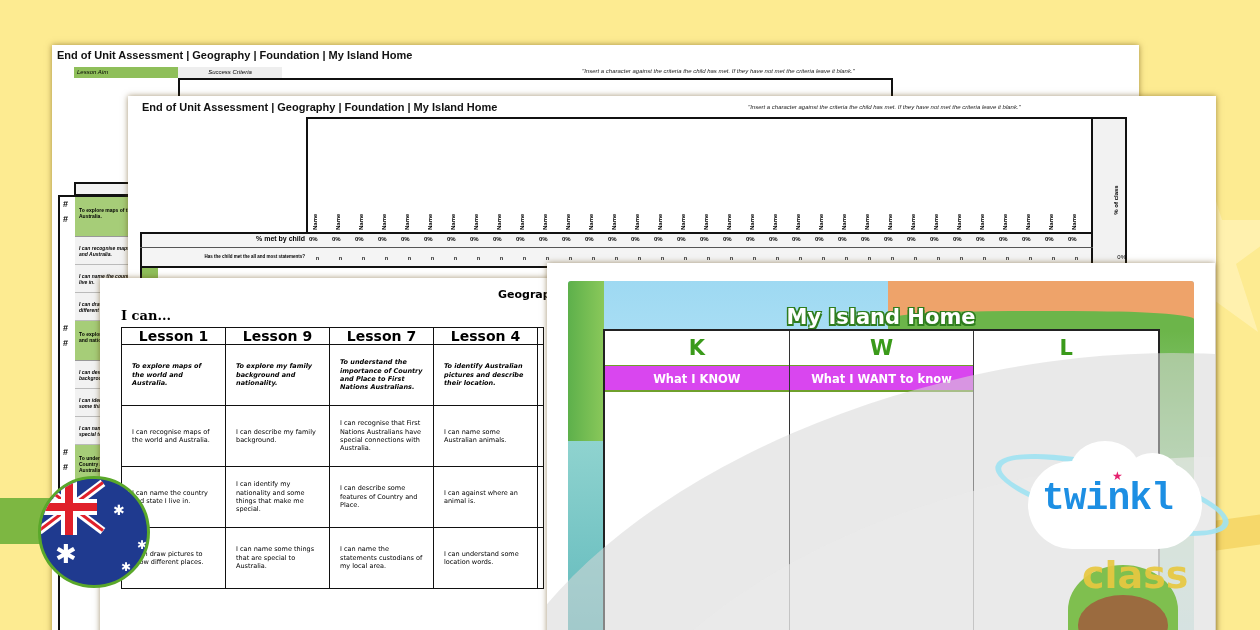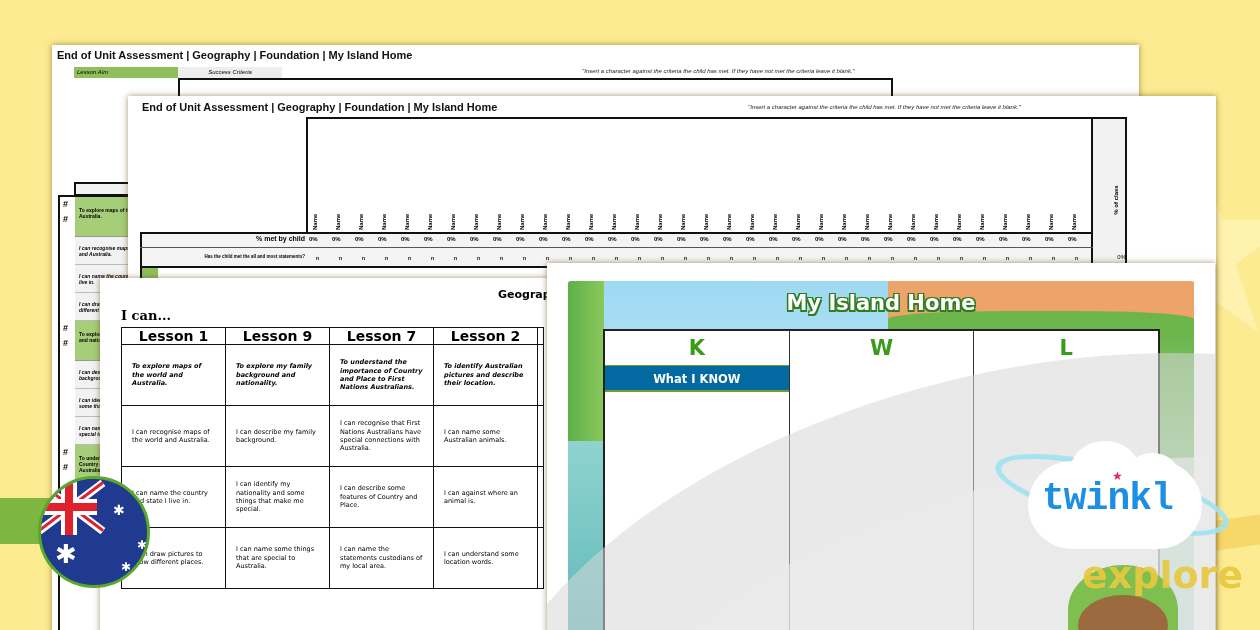--- a/index.html
+++ b/index.html
@@ -72,27 +72,27 @@
 
   
   #sheet4 { left: 547px; top: 263px; width: 668px; height: 380px; background: #fff; }
   .kwl-art { position: absolute; left: 21px; top: 18px; width: 626px; height: 360px; overflow: hidden;
     background: linear-gradient(180deg,#9ed9f2 0%,#b9e6f7 40%, #6fc28e 60%, #8fd3cf 75%, #7bcfd2 100%); border-radius: 3px; }
   .cliff { position: absolute; left: 320px; top: 0; width: 306px; height: 45px; background: #eea36a; border-bottom: 2px solid #6a3a1a; }
   .cliff::after { content: ""; position: absolute; left: 0; top: 30px; width: 306px; height: 20px; background: #6cb54a; border-radius: 40% 40% 0 0; }
   .tree-left { position: absolute; left: 0; top: 0; width: 36px; height: 360px; background: linear-gradient(90deg,#5db04b,#8ac85a); }
   .tree-left::after { content: ""; position: absolute; left: 0; top: 160px; width: 36px; height: 200px; background: linear-gradient(180deg,#8fd3cf,#5fb8bb); }
   .tree-right { position: absolute; right: 0; top: 50px; width: 36px; height: 310px; background: linear-gradient(180deg,#6cb54a,#9dd59a 50%,#8fd3cf); }
-  .kwl-title { position: absolute; left: 0; top: 10px; width: 626px; text-align: center; font-size: 21px; font-weight: bold; color: #fff;
+  .kwl-title { position: absolute; left: 0; top: 24px; width: 626px; text-align: center; font-size: 21px; font-weight: bold; color: #fff;
     font-family: "DejaVu Sans", sans-serif; text-shadow: -1.5px -1.5px 0 #2f7d1e, 1.5px -1.5px 0 #2f7d1e, -1.5px 1.5px 0 #2f7d1e, 1.5px 1.5px 0 #2f7d1e, 0 2px 0 #2f7d1e; }
   .kwl-table { position: absolute; left: 35px; top: 48px; width: 557px; height: 320px; background: #fff; border: 2px solid #222; display: flex; }
   .kwl-col { flex: 1; border-right: 1.5px solid #333; position: relative; }
   .kwl-col:last-child { border-right: none; }
   .kwl-letter { height: 34px; text-align: center; font-size: 21px; font-weight: bold; color: #3a9a1a; line-height: 34px; font-family: "DejaVu Sans", sans-serif; }
-  .kwl-sub { height: 27px; background: #0369a1; color: #fff; text-align: center; font-size: 11.5px; font-weight: bold; line-height: 27px; font-family: "DejaVu Sans", sans-serif; border-top: 1px solid #6fa02c; border-bottom: 2px solid #6fa02c; }
+  .kwl-sub { height: 27px; background: #d946ef; color: #fff; text-align: center; font-size: 11.5px; font-weight: bold; line-height: 27px; font-family: "DejaVu Sans", sans-serif; border-top: 1px solid #6fa02c; border-bottom: 2px solid #6fa02c; }
   .swoosh { position: absolute; left: -80px; top: 110px; width: 1100px; height: 600px; border-radius: 50%; background: rgba(215,215,215,.55); transform: rotate(-14deg); }
   .swoosh2 { position: absolute; left: 40px; top: 200px; width: 1100px; height: 600px; border-radius: 50%; background: rgba(235,235,235,.6); transform: rotate(-8deg); }
 
   
   .green-bar { position: absolute; left: 0; top: 498px; width: 62px; height: 46px; background: #7db742; }
   .flag { position: absolute; left: 38px; top: 476px; width: 112px; height: 112px; border-radius: 50%; background: #1f3a8f; border: 3px solid #5aa82a; overflow: hidden; }
   .flag .uj { position: absolute; left: 0; top: 0; width: 56px; height: 56px; background: #1f3a8f; }
   .flag .uj .x1, .flag .uj .x2 { position: absolute; left: -10px; top: 24px; width: 80px; height: 8px; background: #fff; }
   .flag .uj .x1 { transform: rotate(37deg); } .flag .uj .x2 { transform: rotate(-37deg); }
   .flag .uj .x1r, .flag .uj .x2r { position: absolute; left: -10px; top: 26px; width: 80px; height: 3px; background: #e0202a; }
@@ -339,21 +339,21 @@
 
 <div class="sheet" id="sheet3">
   <div class="subject">Geography</div>
   <div class="ican">I can...</div>
   <table class="ican-tbl">
     <tbody>
         <tr>
       <th>Lesson 1</th>
       <th>Lesson 9</th>
       <th>Lesson 7</th>
-      <th>Lesson 2</th>
+      <th>Lesson 4</th>
       <th class="stub"></th>
     </tr>
     <tr class="aim">
       <td>To explore maps of the world and Australia.</td>
       <td>To explore my family background and nationality.</td>
       <td>To understand the importance of Country and Place to First Nations Australians.</td>
       <td>To identify Australian pictures and describe their location.</td>
       <td class="stub"></td>
     </tr>
     <tr class="st">
@@ -388,20 +388,21 @@
     <div class="tree-left"></div>
     <div class="tree-right"></div>
     <div class="kwl-title">My Island Home</div>
     <div class="kwl-table">
       <div class="kwl-col">
         <div class="kwl-letter">K</div>
         <div class="kwl-sub">What I KNOW</div>
       </div>
       <div class="kwl-col">
         <div class="kwl-letter">W</div>
+        <div class="kwl-sub">What I WANT to know</div>
       </div>
       <div class="kwl-col">
         <div class="kwl-letter">L</div>
       </div>
     </div>
   </div>
   <div class="swoosh"></div>
   <div class="swoosh2"></div>
 </div>
 
@@ -427,13 +428,13 @@
 <div class="twinkl">
   <div class="ring"></div>
   <div class="cloud"></div>
   <div class="twinkl-word">twinkl</div>
   <div class="twinkl-star">★</div>
 </div>
 <div class="echidna">
   <div class="spikes"></div>
     <div class="body"></div>
 </div>
-<div class="planit">explore</div>
+<div class="planit">class</div>
 
 </body></html>

